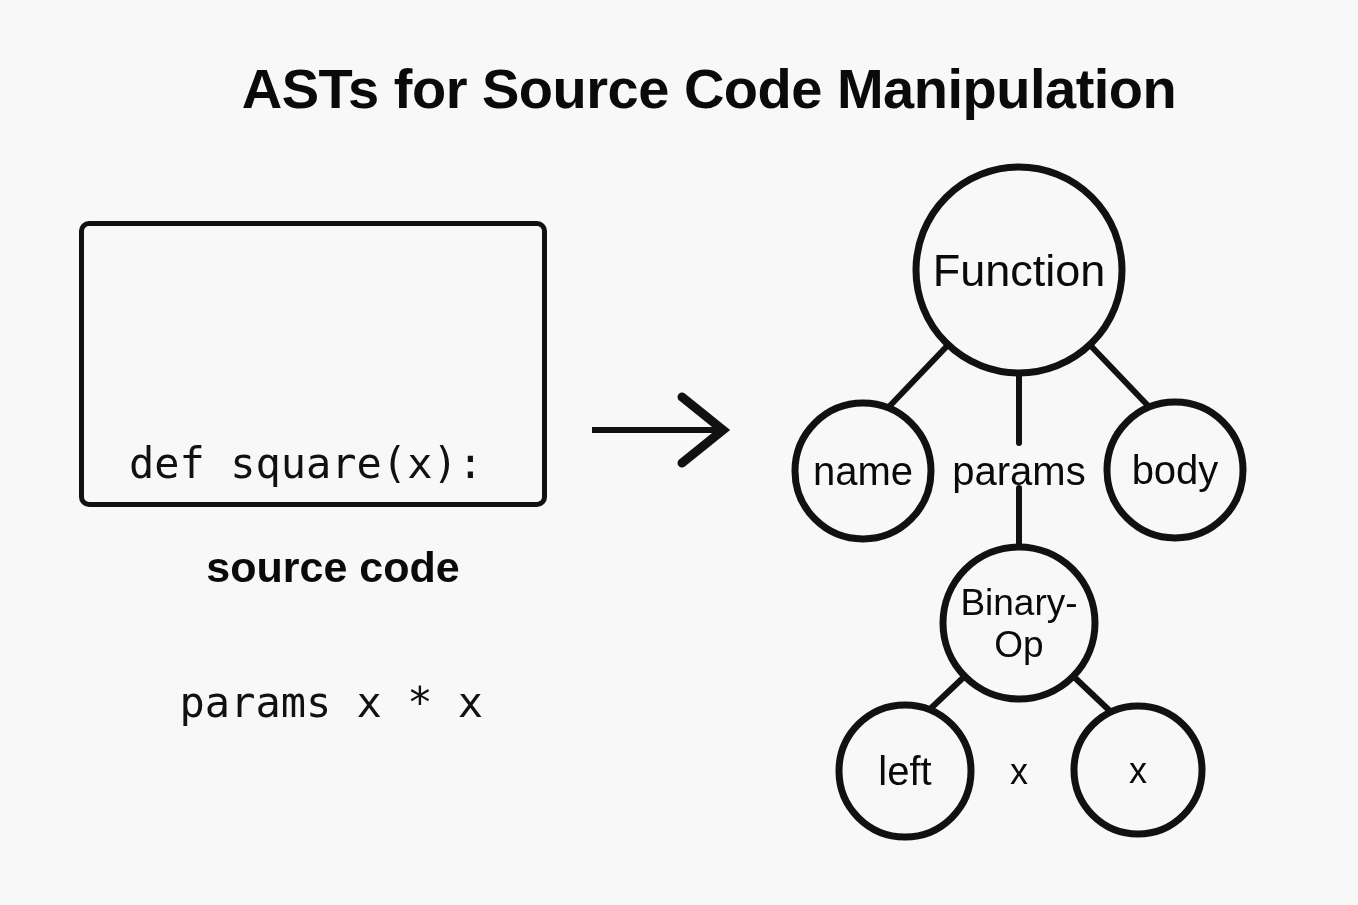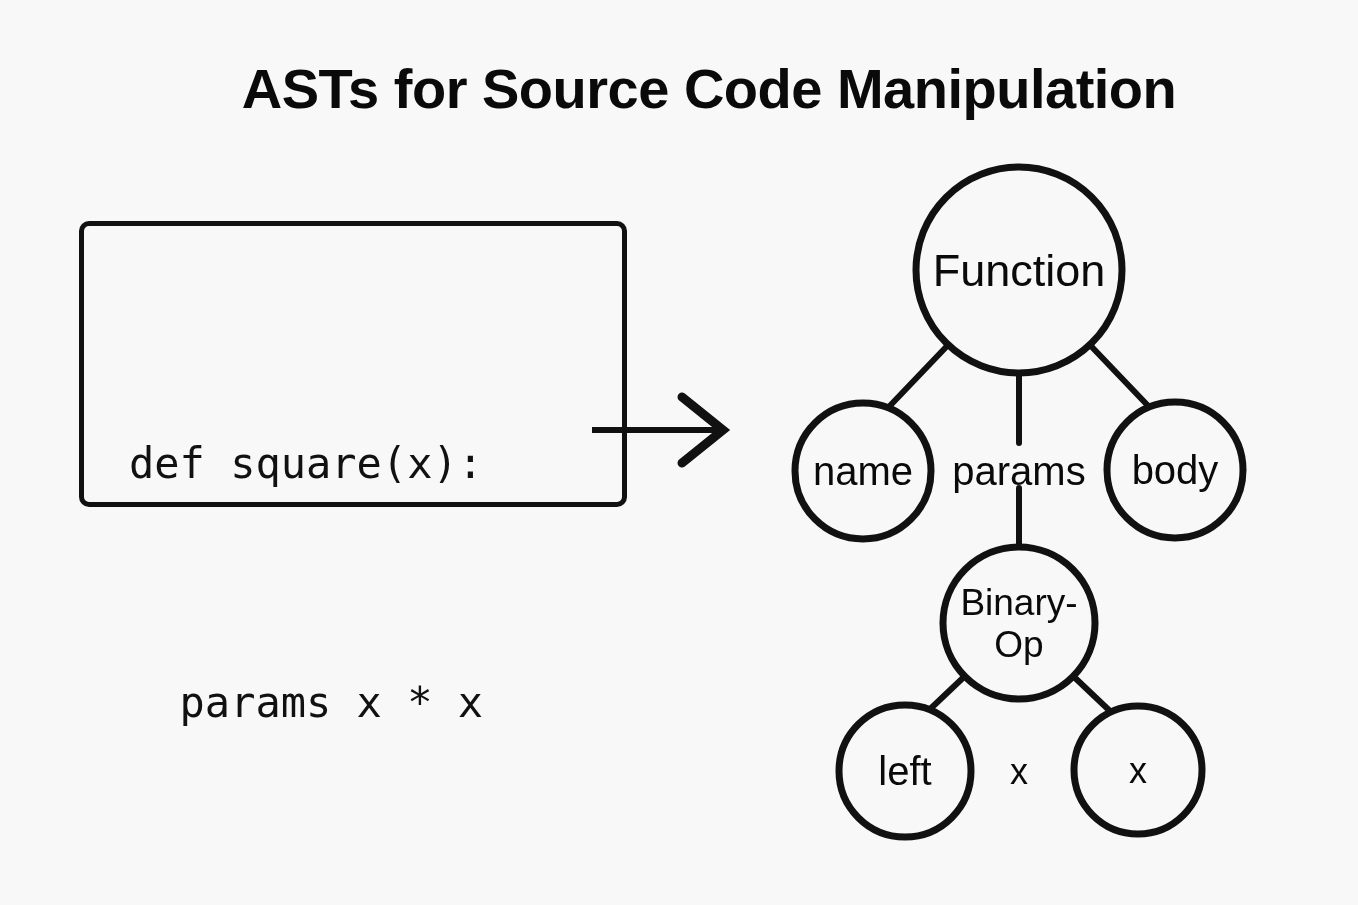--- a/index.html
+++ b/index.html
@@ -27,21 +27,21 @@
     font-weight: bold;
     color: #0a0a0a;
     letter-spacing: -0.5px;
     white-space: nowrap;
     padding-left: 30px;
   }
   #code-box {
     position: absolute;
     left: 79px;
     top: 221px;
-    width: 548px;
+    width: 468px;
     height: 286px;
     box-sizing: border-box;
     border: 5px solid #111111;
     border-radius: 10px;
     background: #f8f8f8;
   }
   #code-lines {
     position: absolute;
     left: 45px;
     top: 38px;
@@ -97,20 +97,21 @@
   <div id="page-title">ASTs for Source Code Manipulation</div>
 
   <div id="code-box">
     <div id="code-lines">
       <div>def square(x):</div>
       <div>  params x * x</div>
       <div>}</div>
     </div>
   </div>
 
+  <div id="source-code-label">source code</div>
 
   <svg id="arrow-svg" width="160" height="90" viewBox="0 0 160 90">
     <line x1="2" y1="45" x2="128" y2="45" stroke="#111111" stroke-width="6" stroke-linecap="butt"></line>
     <polyline points="92,12 133,45 92,78" stroke="#111111" stroke-width="9" fill="none" stroke-linecap="round" stroke-linejoin="miter"></polyline>
   </svg>
 
   <svg id="tree-svg" width="520" height="720" viewBox="0 0 520 720">
 
     <line class="edge" x1="188" y1="195" x2="124" y2="262"></line>
     <line class="edge" x1="259" y1="225" x2="259" y2="293"></line>

